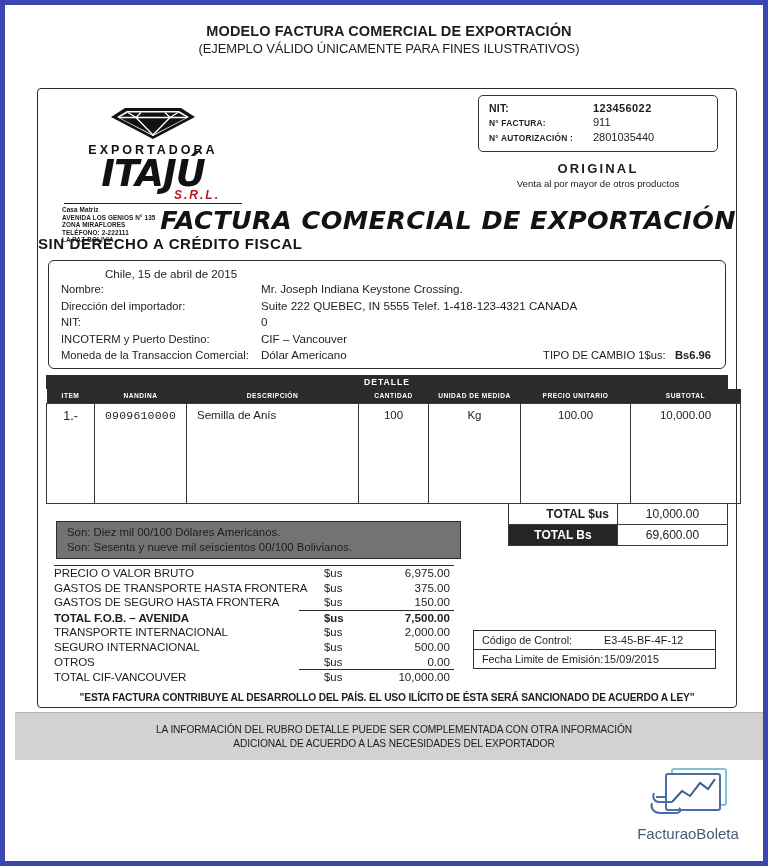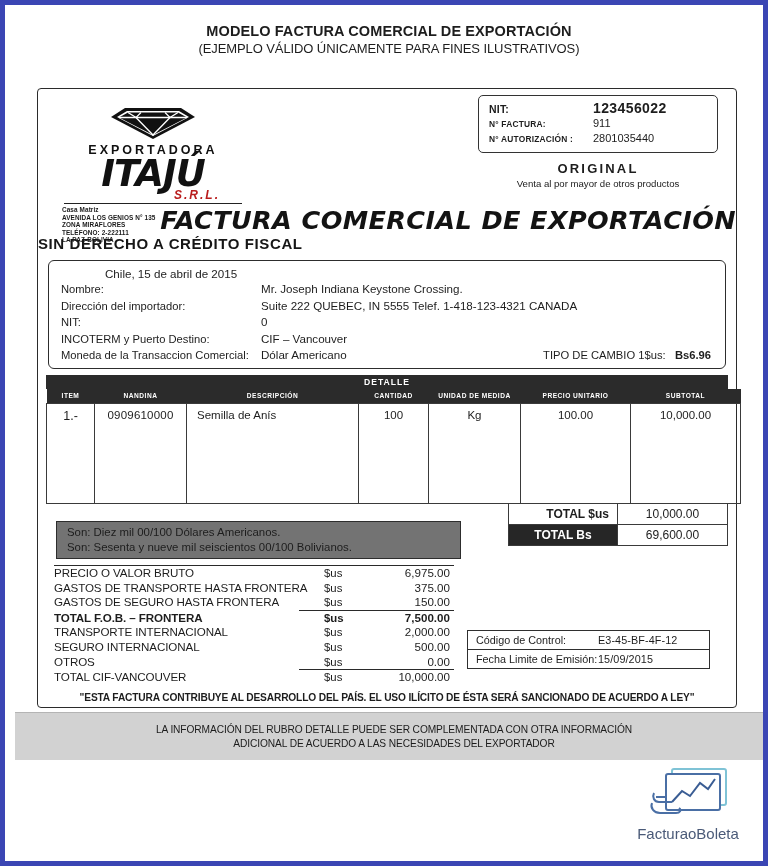--- a/index.html
+++ b/index.html
@@ -84,21 +84,21 @@
     position: absolute; right: 18px; top: 6px;
     width: 240px;
     border: 1.4px solid #333; border-radius: 5px;
     padding: 5px 8px 6px 10px;
     background: #fff;
   }
   .nitrow { display: flex; align-items: baseline; line-height: 14px; }
   .nitrow .k { width: 104px; font-size: 8.4px; font-weight: bold; letter-spacing:.2px; }
   .nitrow.big .k { font-size: 10.5px; }
   .nitrow .v { font-size: 11px; }
-  .nitrow.big .v { font-size: 14px; font-weight: bold; letter-spacing: .4px; }
+  .nitrow.big .v { font-size: 11px; font-weight: bold; letter-spacing: .4px; }
 
   .original {
     position: absolute; right: 18px; top: 72px;
     width: 240px; text-align: center;
     font-size: 13px; font-weight: bold; letter-spacing: 2.2px;
   }
   .subtitle-sm {
     position: absolute; right: 14px; top: 89px;
     width: 248px; text-align: center;
     font-size: 9.6px; color: #1b1b1b;
@@ -150,21 +150,21 @@
   }
   table.det td {
     border: 1.2px solid #3a3a3a;
     font-size: 11.5px; text-align: center;
     padding: 5px 4px;
     vertical-align: top;
     height: 100px;
   }
   table.det td.item { font-size: 12.5px; }
   table.det td.desc { text-align: left; padding-left: 10px; }
-  table.det td.nandina { letter-spacing: .2px; }
+  table.det td.nandina { letter-spacing: .2px; font-family: Liberation Mono, monospace; }
 
   .col-item { width: 48px; }
   .col-nan { width: 92px; }
   .col-desc { width: 172px; }
   .col-cant { width: 70px; }
   .col-um { width: 92px; }
   .col-pu { width: 110px; }
   .col-sub { width: 110px; }
 
   
@@ -203,21 +203,21 @@
   .brow { display: flex; align-items: baseline; line-height: 14.6px; }
   .brow .name { flex: 1; font-size: 11.6px; letter-spacing: -.1px; }
   .brow .cur { width: 52px; font-size: 11.4px; }
   .brow .amt { width: 78px; text-align: right; font-size: 11.6px; padding-right: 4px; }
   .brow.strong .name, .brow.strong .cur, .brow.strong .amt { font-weight: bold; }
   .brow.topline { border-top: 1.3px solid #2a2a2a; }
   .bline { border-top: 1.3px solid #2a2a2a; margin-left: 245px; }
 
   
   .ctrlbox {
-    position: absolute; right: 26px; top: 541px; width: 243px;
+    position: absolute; right: 20px; top: 541px; width: 243px;
     border: 1.3px solid #2f2f2f;
     margin-left: 8px;
   }
   .ctrlrow { display: flex; align-items: baseline; padding: 3px 6px 3px 8px; font-size: 10.8px; }
   .ctrlrow + .ctrlrow { border-top: 1.3px solid #2f2f2f; }
   .ctrlrow .k { width: 122px; }
   .ctrlrow .v { letter-spacing: .1px; }
 
   
   .legend {
@@ -404,21 +404,21 @@
           <span class="cur">$us</span>
           <span class="amt">375.00</span>
         </div>
         <div class="brow">
           <span class="name">GASTOS DE SEGURO HASTA FRONTERA</span>
           <span class="cur">$us</span>
           <span class="amt">150.00</span>
         </div>
         <div class="bline"></div>
         <div class="brow strong">
-          <span class="name">TOTAL F.O.B. – FRONTERA</span>
+          <span class="name">TOTAL F.O.B. – AVENIDA</span>
           <span class="cur">$us</span>
           <span class="amt">7,500.00</span>
         </div>
         <div class="brow">
           <span class="name">TRANSPORTE INTERNACIONAL</span>
           <span class="cur">$us</span>
           <span class="amt">2,000.00</span>
         </div>
         <div class="brow">
           <span class="name">SEGURO INTERNACIONAL</span>

